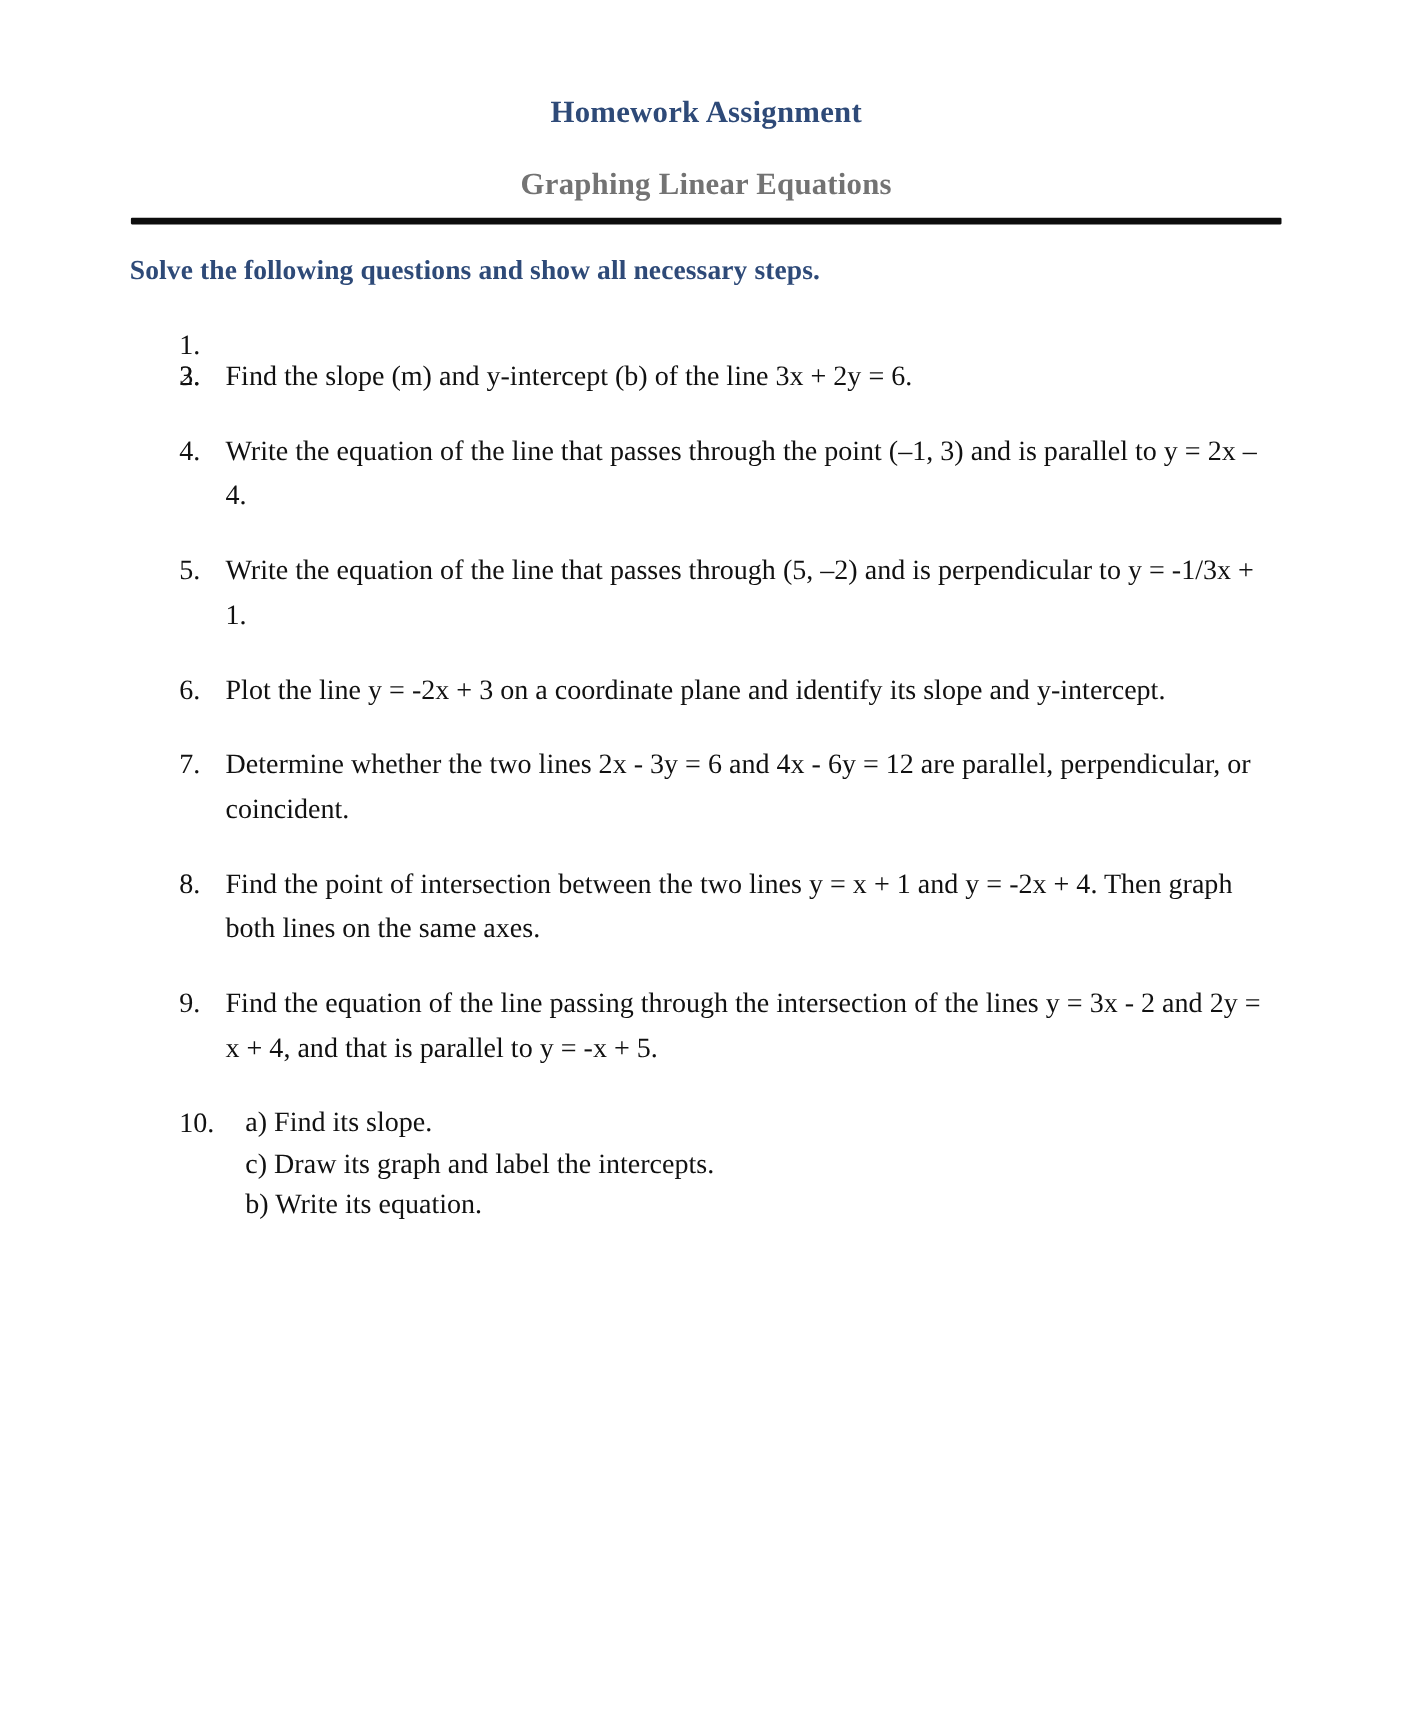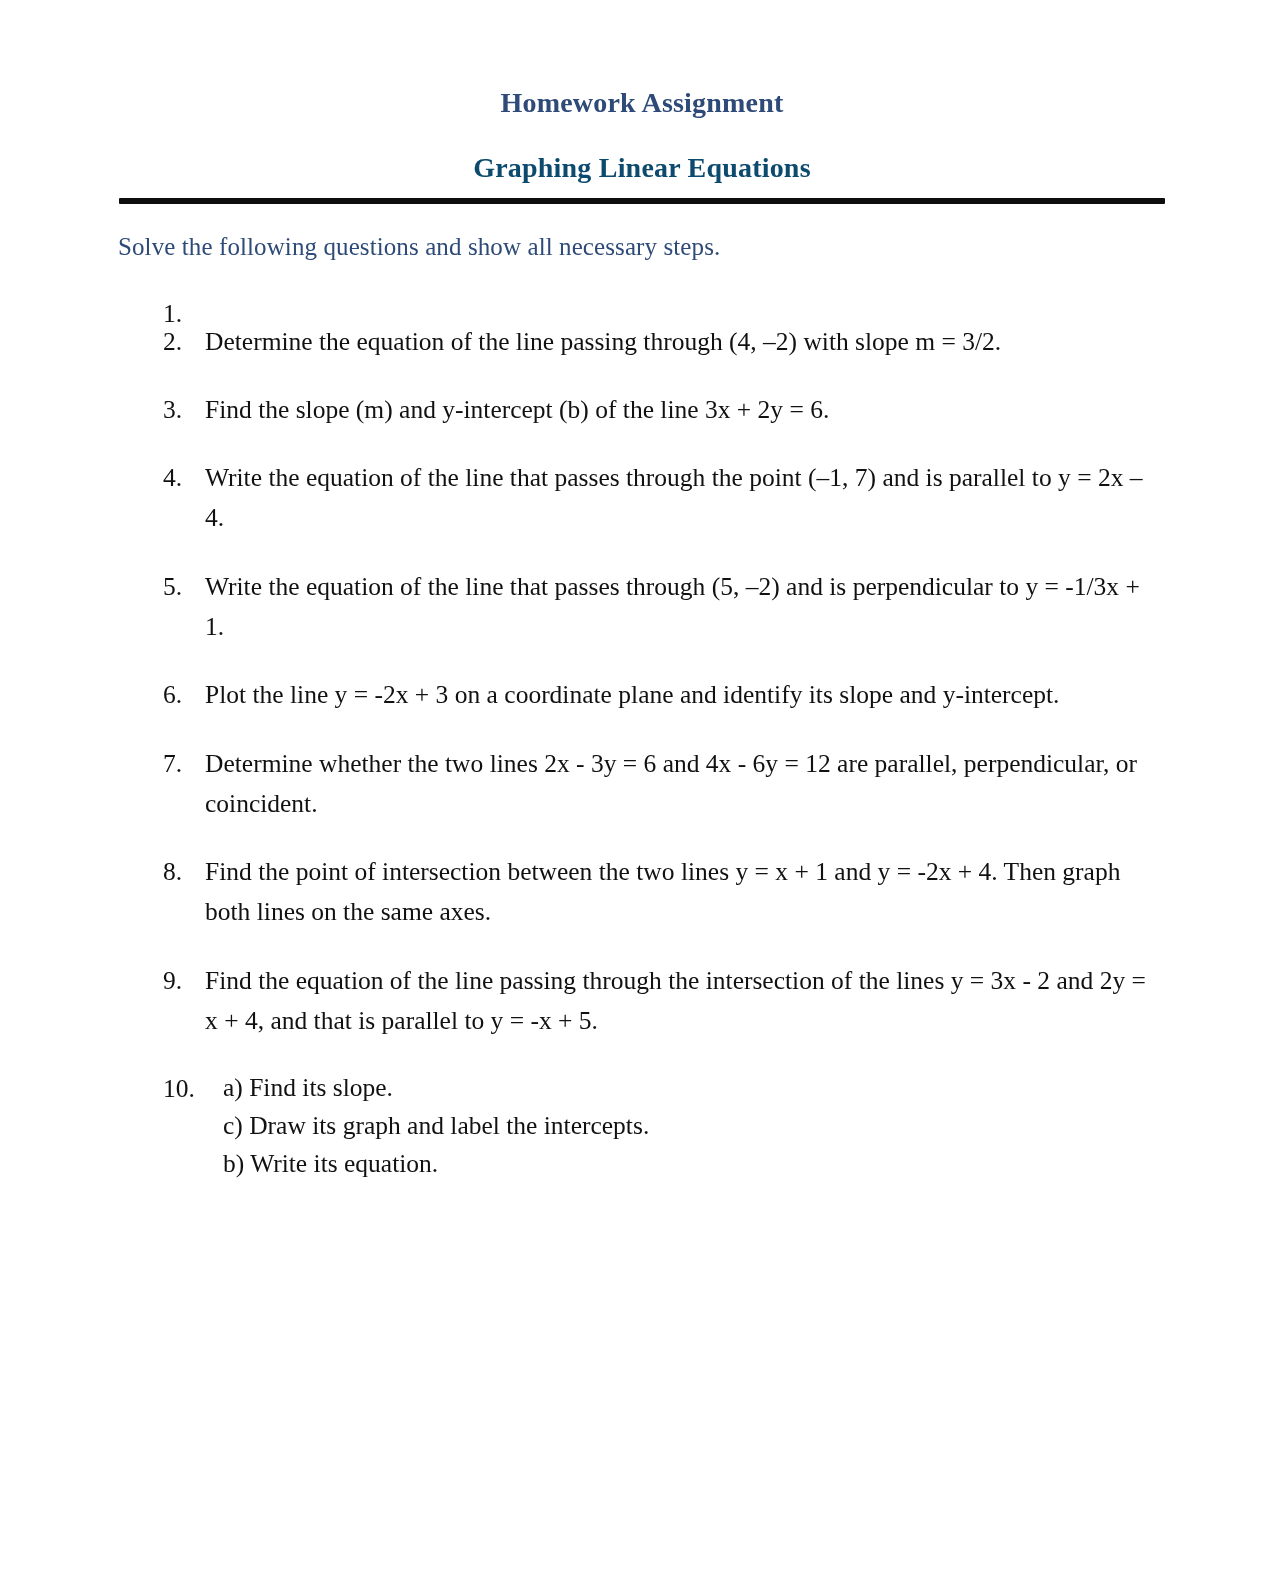--- a/index.html
+++ b/index.html
@@ -33,39 +33,39 @@
     font-size: 28px;
     font-weight: bold;
     color: #2e4a78;
     letter-spacing: 0.2px;
     line-height: 1.1;
     margin: 0;
   }
   .doc-subtitle {
     font-size: 28px;
     font-weight: bold;
-    color: #0c4a6e;
+    color: #737373;
     letter-spacing: 0.2px;
     line-height: 1.1;
     margin: 0;
     padding-top: 34px;
   }
 
   .rule {
     width: 1046px;
     height: 6px;
     margin: 14px auto 0 auto;
     background: #0d0d0d;
     border-radius: 1px;
   }
 
   
   .instruction {
     font-size: 25px;
-    font-weight: normal;
+    font-weight: bold;
     color: #2e4a78;
     margin: 0;
     padding: 29px 0 0 118px;
     letter-spacing: 0.1px;
   }
 
   
   .qlist {
     margin: 0;
     padding: 33px 120px 0 0;
@@ -117,29 +117,28 @@
   <div class="rule"></div>
 
   <p class="instruction">Solve the following questions and show all necessary steps.</p>
 
   <ol class="qlist" id="question-list">
       <li class="qitem">
         <span class="qnum">1.</span>
       </li>
       <li class="qitem">
         <span class="qnum">2.</span>
-        <span class="qtext">Determine the equation of the line passing through (4, –2) with slope m = 3/2.</span>
       </li>
       <li class="qitem">
         <span class="qnum">3.</span>
         <span class="qtext">Find the slope (m) and y-intercept (b) of the line 3x + 2y = 6.</span>
       </li>
       <li class="qitem">
         <span class="qnum">4.</span>
-        <span class="qtext">Write the equation of the line that passes through the point (–1, 7) and is parallel to y = 2x – 4.</span>
+        <span class="qtext">Write the equation of the line that passes through the point (–1, 3) and is parallel to y = 2x – 4.</span>
       </li>
       <li class="qitem">
         <span class="qnum">5.</span>
         <span class="qtext">Write the equation of the line that passes through (5, –2) and is perpendicular to y = -1/3x + 1.</span>
       </li>
       <li class="qitem">
         <span class="qnum">6.</span>
         <span class="qtext">Plot the line y = -2x + 3 on a coordinate plane and identify its slope and y-intercept.</span>
       </li>
       <li class="qitem">

